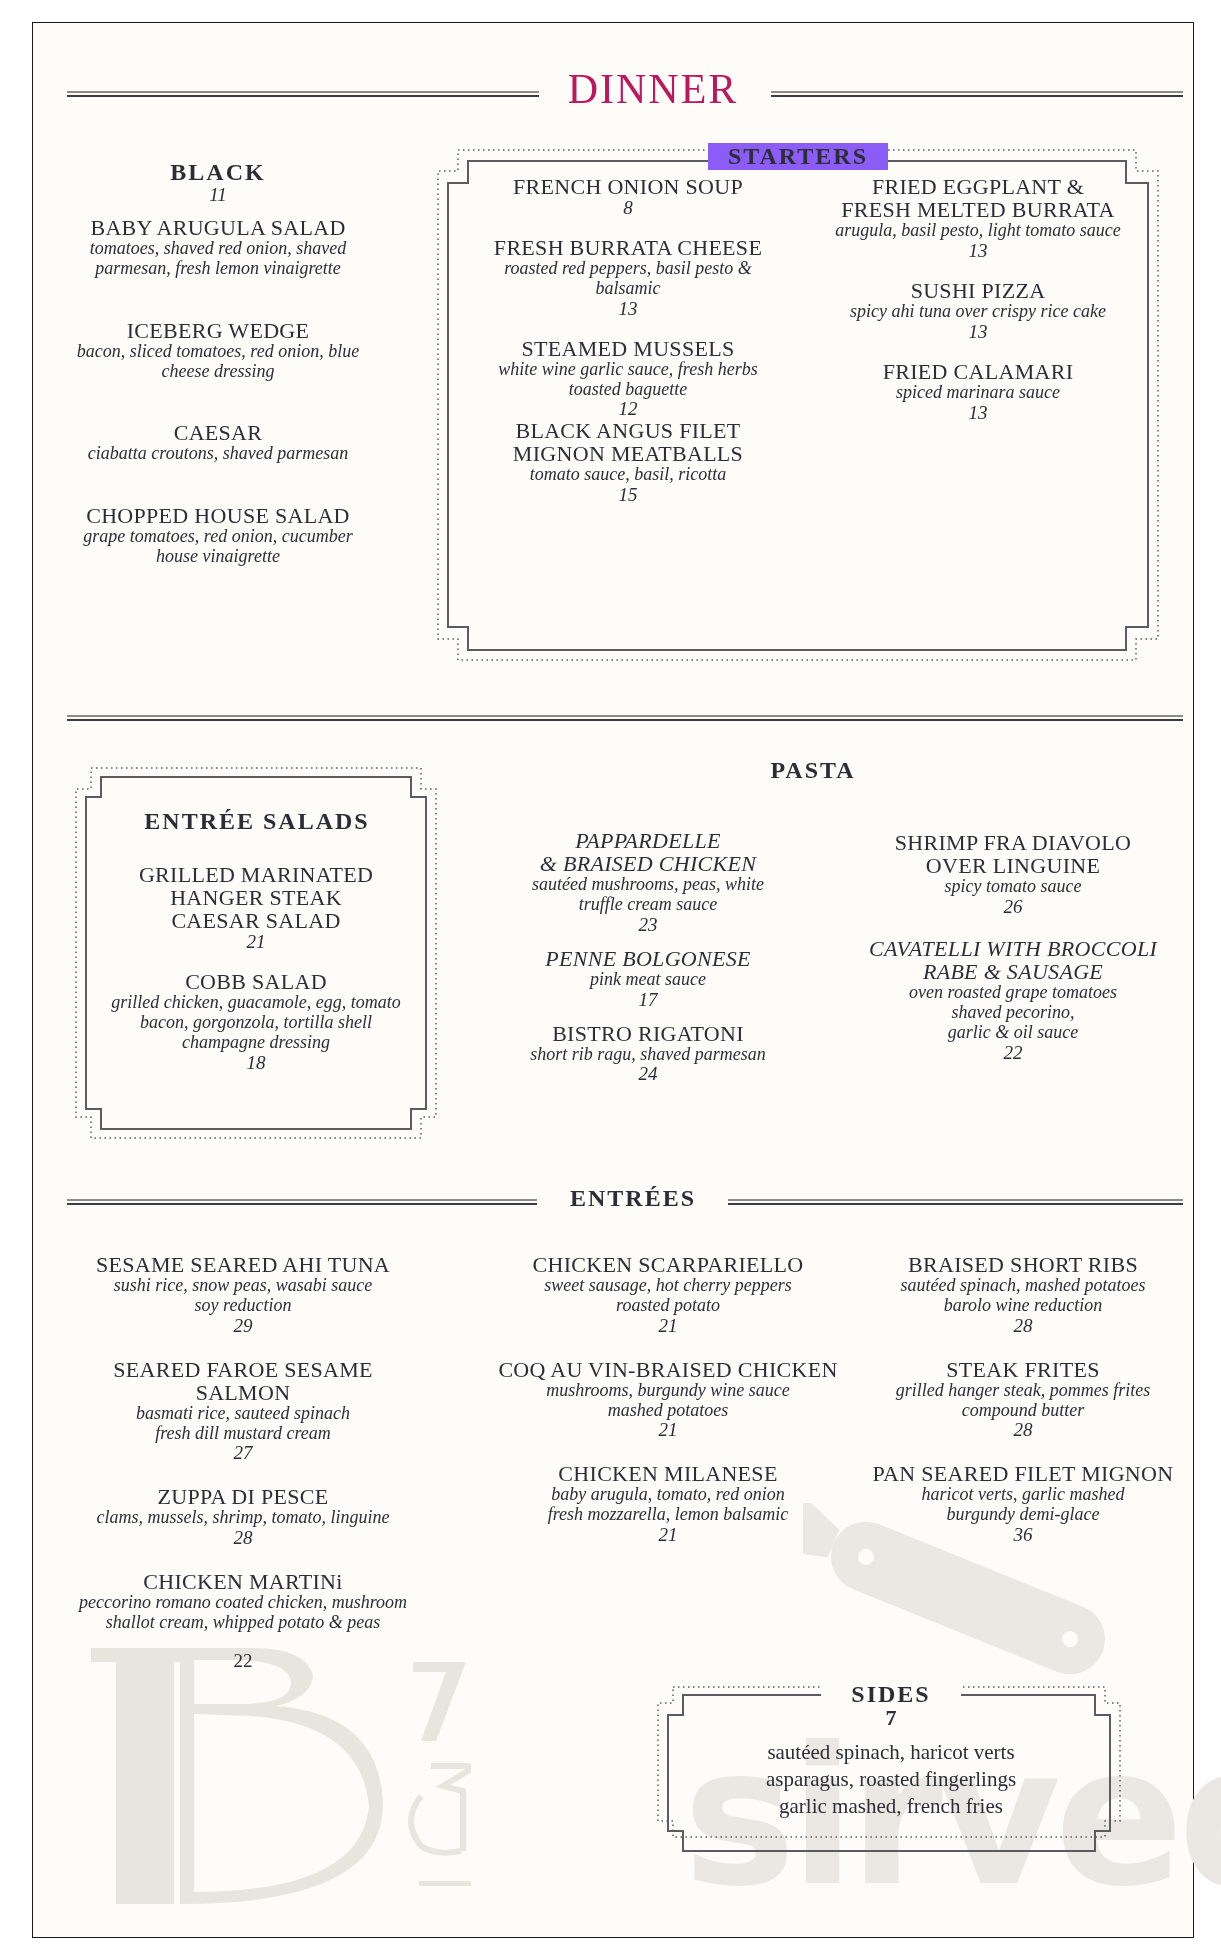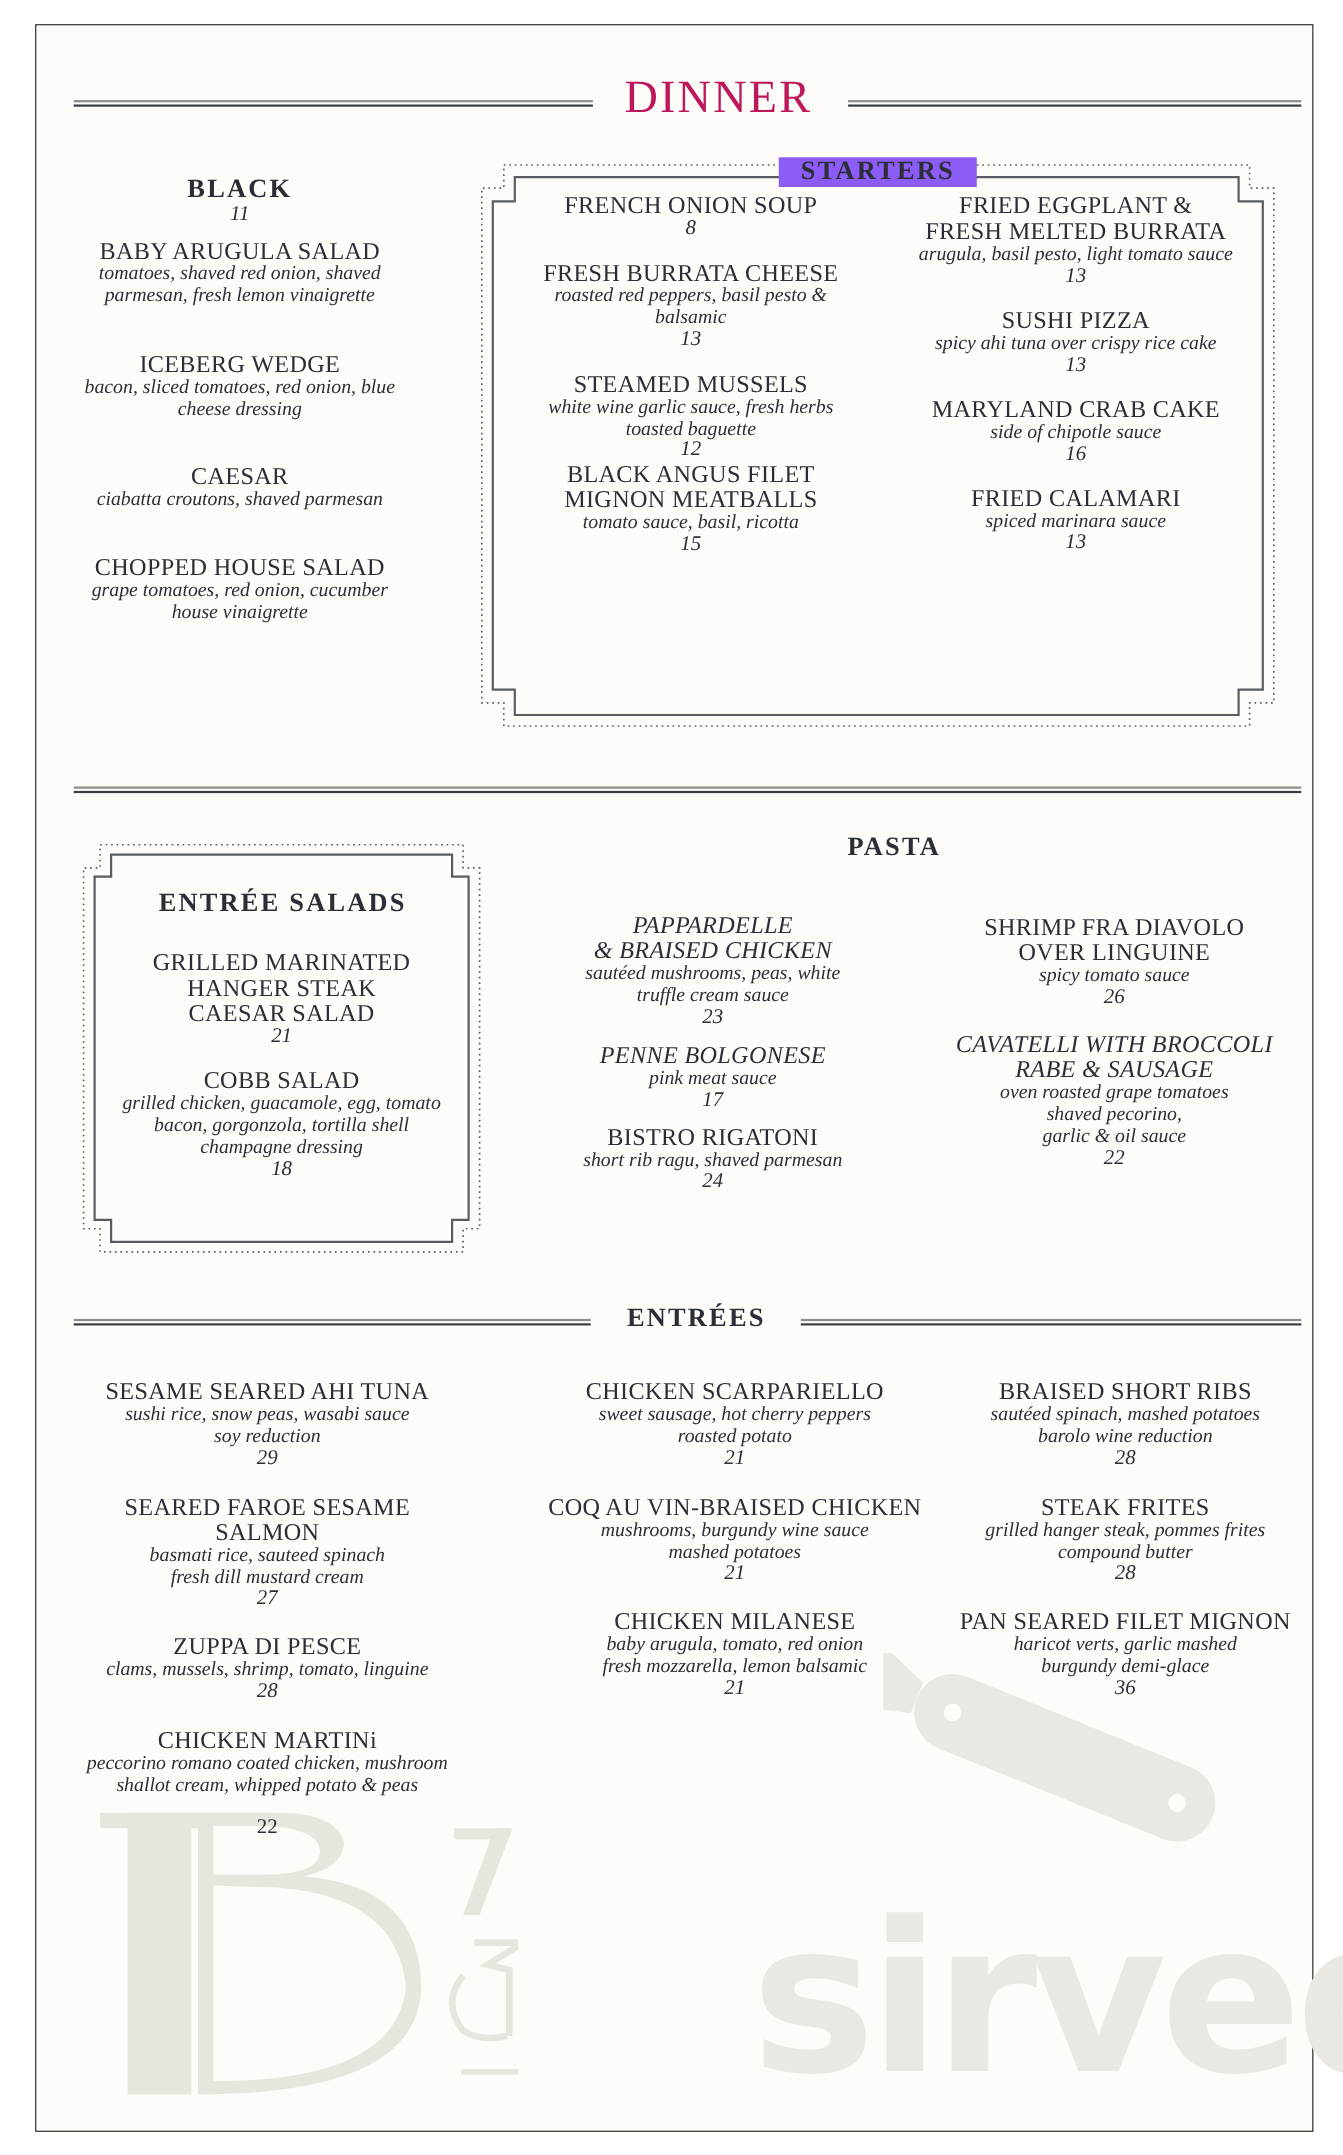--- a/index.html
+++ b/index.html
@@ -119,25 +119,20 @@
           <div class="item-name">FRESH MELTED BURRATA</div>
           <div class="item-desc">arugula, basil pesto, light tomato sauce</div>
           <div class="item-price">13</div>
         </div>
         <div class="item" style="margin-top: 18px;">
           <div class="item-name">SUSHI PIZZA</div>
           <div class="item-desc">spicy ahi tuna over crispy rice cake</div>
           <div class="item-price">13</div>
         </div>
         <div class="item" style="margin-top: 18px;">
-          <div class="item-name">MARYLAND CRAB CAKE</div>
-          <div class="item-desc">side of chipotle sauce</div>
-          <div class="item-price">16</div>
-        </div>
-        <div class="item" style="margin-top: 18px;">
           <div class="item-name">FRIED CALAMARI</div>
           <div class="item-desc">spiced marinara sauce</div>
           <div class="item-price">13</div>
         </div>
       </div>
   </div>
 
   <div class="dbl-rule" style="left:34px; top:692px; width:1116px;"></div>
 
   <div class="fancy" style="left:38px; top:740px; width:372px; height:380px;">
@@ -263,14 +258,27 @@
         <div class="item-price">28</div>
       </div>
       <div class="item" style="margin-top: 22px;">
         <div class="item-name">PAN SEARED FILET MIGNON</div>
         <div class="item-desc">haricot verts, garlic mashed</div>
         <div class="item-desc">burgundy demi-glace</div>
         <div class="item-price">36</div>
       </div>
     </div>
 
+  <div class="fancy" style="left:622px; top:1658px; width:472px; height:180px;">
+    <svg class="corner-frame" width="472" height="180">
+      <path d="M18 6 L450 6 L450 22 L465 22 L465 140 L450 140 L450 156 L18 156 L18 140 L3 140 L3 22 L18 22 Z" fill="none" stroke="#5a5c62" stroke-width="1.5" stroke-dasharray="1.5 3.5"></path>
+      <path d="M28 14 L440 14 L440 34 L455 34 L455 150 L440 150 L440 170 L28 170 L28 150 L13 150 L13 34 L28 34 Z" fill="none" stroke="#5a5c62" stroke-width="2"></path>
+    </svg>
+    <div class="abs center heading" style="left:166px; top:0; width:140px; background:#fdfcf8;">SIDES</div>
+    <div class="abs center" style="left:0; top:24px; width:472px; font-size:22px; font-weight:bold;">7</div>
+    <div class="abs center" id="sides-lines" style="left:0; top:58px; width:472px; font-size:21px; line-height:1.28;">
+        <div>sautéed spinach, haricot verts</div>
+        <div>asparagus, roasted fingerlings</div>
+        <div>garlic mashed, french fries</div>
+      </div>
+  </div>
 
 </div>
 
 </body></html>

